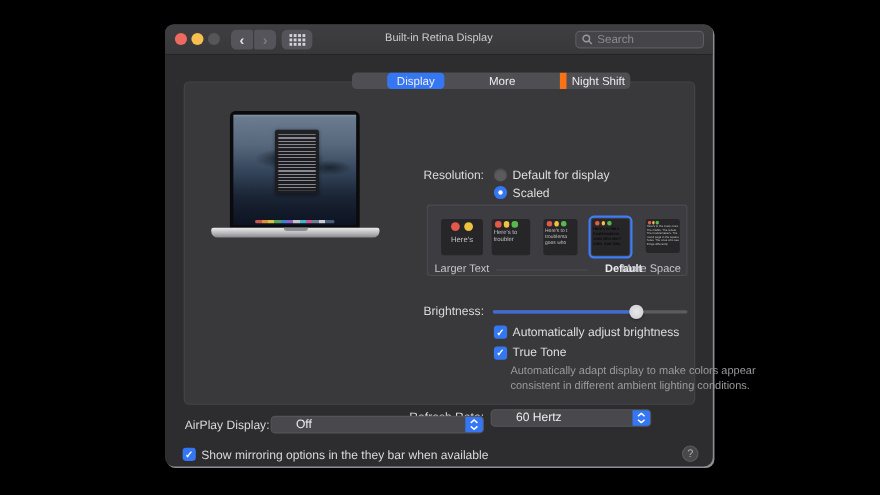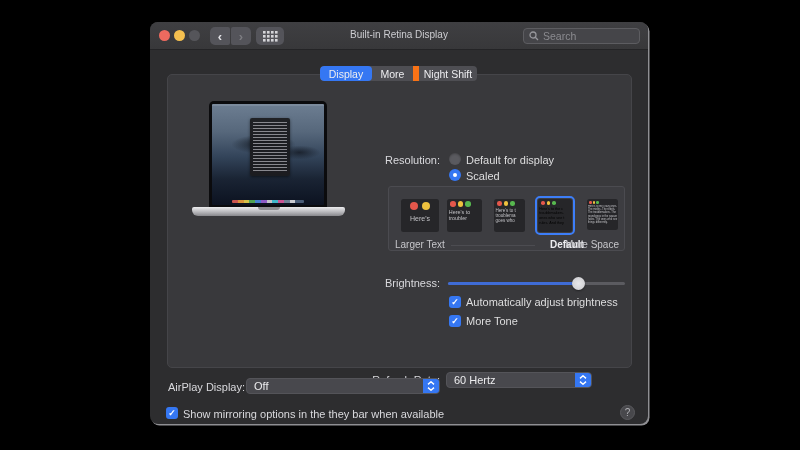--- a/index.html
+++ b/index.html
@@ -34,21 +34,21 @@
                  display:flex; align-items:center; padding:0 5px; gap:4px; }
   .searchfield input { background:transparent; border:none; outline:none;
                  color:#e0e0e4; font-size:10.5px; width:88px;
                  font-family:"Liberation Sans", sans-serif; }
   .searchfield input::placeholder { color:#8b8b90; }
 
   
   .tabs { position:absolute; left:170px; top:44px; height:15px; display:flex;
           background:#4e4e53; border-radius:4px; z-index:5; overflow:hidden; }
   .tab { height:15px; display:flex; align-items:center; justify-content:center;
-         font-size:10.5px; color:#ededf0; }
+         font-size:10.5px; color:#ededf0;margin-left:32px; }
   .tab.t-display { width:52px; } .tab.t-color { width:41px; } .tab.t-night { width:64px; }
   .tab.active { background:#3577f3; border-radius:4px; }
   .tab.sep { border-left:6px solid #f97316; }
 
   
   .panel { position:absolute; left:17px; top:52px; width:465px; height:294px;
            background:#39393c; border:1px solid #454549; border-radius:5px; }
 
   
   .macbook { position:absolute; left:24px; top:26px; width:153px; height:138px; }
@@ -131,21 +131,21 @@
   
   .check { position:absolute; width:12px; height:12px; border-radius:3px; background:#3577f3;
            color:#fff; font-size:9px; font-weight:bold; text-align:center; line-height:12px; }
 
   .desc { position:absolute; left:296px; top:256px; width:228px; font-size:10px;
           line-height:1.35; color:#9a9a9f; }
 
   
   .dropdown { position:absolute; height:16px; background:#48484d;
               border:1px solid #545459; border-radius:4px; display:flex; align-items:center; }
-  .dd-value { flex:1; font-size:11px; color:#ececee; padding-left:7px; }
+  .dd-value { flex:1; font-size:11px; color:#ececee; padding-left:22px; }
   .dd-cap { width:16px; height:100%; background:#3577f3; border-radius:0 3px 3px 0;
             display:flex; align-items:center; justify-content:center; }
   .dd-refresh { left:278px; top:297px; width:146px; }
   .dd-airplay { left:96px; top:356px; width:194px; }
 
   .footer-label { position:absolute; font-size:11px; color:#d9d9dd; }
 
   .helpbtn { position:absolute; left:470px; top:383px; width:15px; height:15px;
              border-radius:50%; background:#48484c; border:1px solid #5a5a5e;
              color:#b0b0b5; font-size:10px; text-align:center; line-height:14px; }
@@ -277,21 +277,22 @@
       <div class="strack">
         <div class="sfill" style="width: 74%;"></div>
       </div>
       <div class="sthumb" style="left: calc(74% - 6.5px);"></div>
     </div>
 
     <div class="check" style="left:281px; top:221px;">✓</div>
     <div class="ctext" style="position:absolute; left:298px; top:221px;">Automatically adjust brightness</div>
 
     <div class="check" style="left:281px; top:240px;">✓</div>
-    <div class="ctext" style="position:absolute; left:298px; top:240px;">More Tone</div>
+    <div class="ctext" style="position:absolute; left:298px; top:240px;">True Tone</div>
+    <div class="desc">Automatically adapt display to make colors appear consistent in different ambient lighting conditions.</div>
 
     <div class="flabel" style="top:299px;">Refresh Rate:</div>
     <div class="dropdown dd-refresh">
       <div class="dd-value">60 Hertz</div>
       <div class="dd-cap">
         <svg width="8" height="10" viewBox="0 0 8 10">
           <polyline points="1,3.4 4,0.8 7,3.4" fill="none" stroke="#fff" stroke-width="1.4"></polyline>
           <polyline points="1,6.6 4,9.2 7,6.6" fill="none" stroke="#fff" stroke-width="1.4"></polyline>
         </svg>
       </div>

